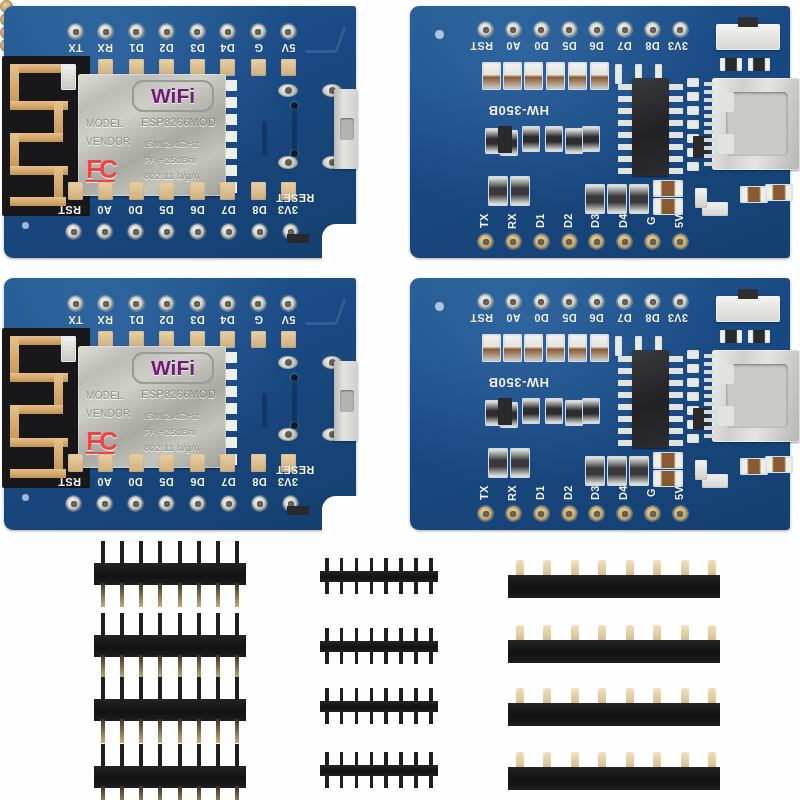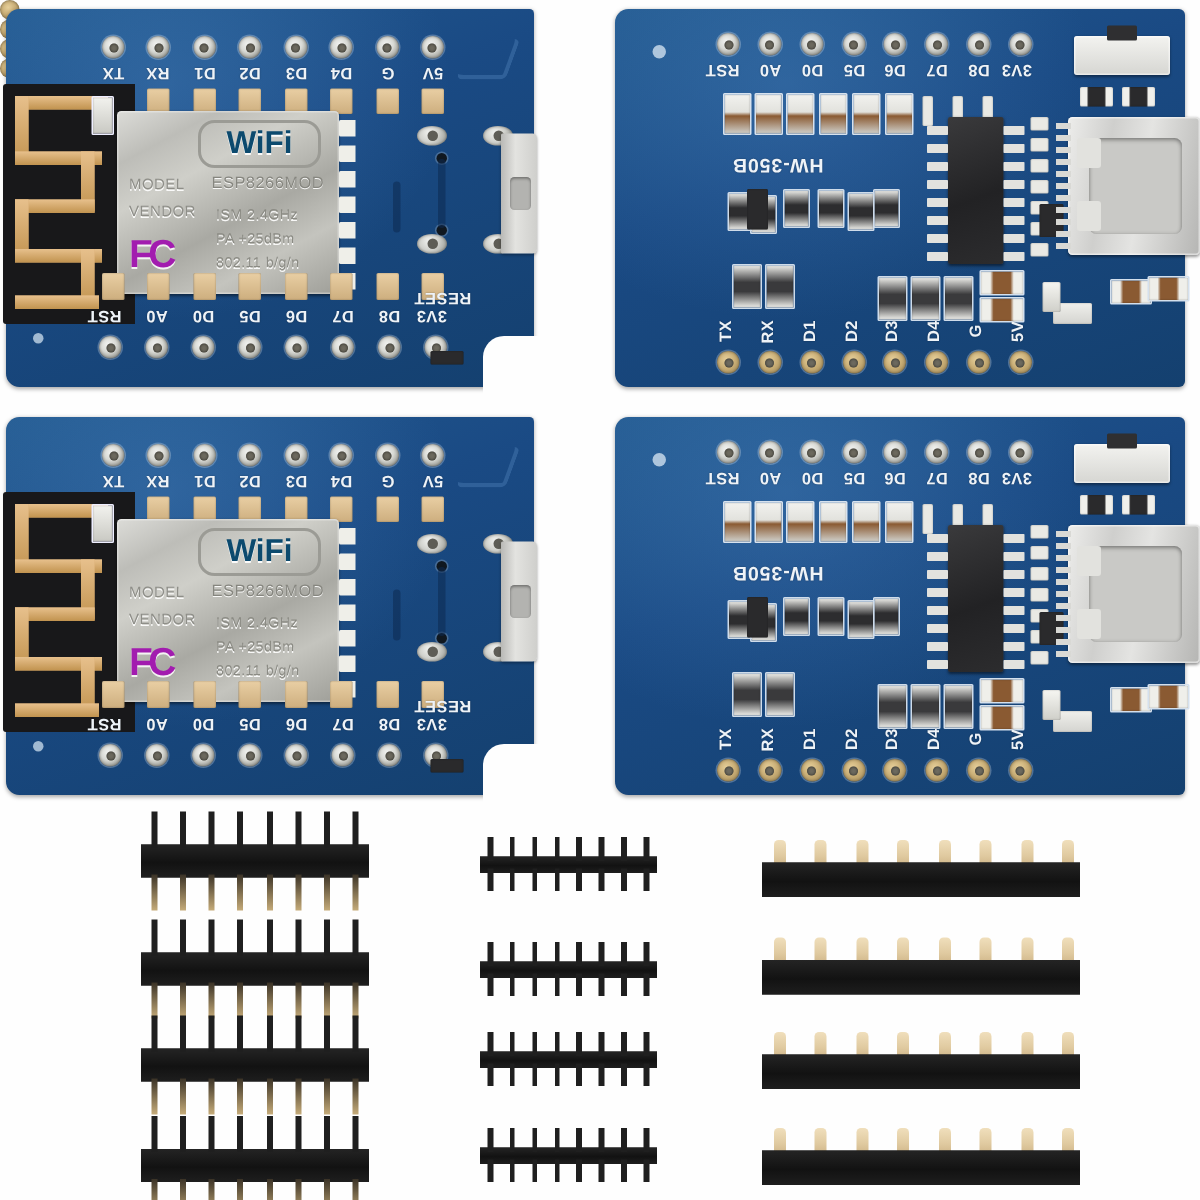--- a/index.html
+++ b/index.html
@@ -40,23 +40,23 @@
   
   .ant{position:absolute;background:#18181a;border-radius:2px 0 0 2px;overflow:hidden;}
   .ant .trace{position:absolute;background:#d9ac72;
     background-image:linear-gradient(180deg,#e7c08c,#c1934f);}
 
   
   .shield{position:absolute;border-radius:3px;
     background:linear-gradient(152deg,#dcdcd8 0%,#bdbdb8 18%,#cfcfc9 34%,#a9a9a3 58%,#c4c4be 76%,#9e9e98 100%);
     box-shadow:0 1px 2px rgba(0,0,0,.45), inset 0 0 0 1px rgba(255,255,255,.35);}
   .wifi-badge{position:absolute;border:2.5px solid #9b9b95;border-radius:11px;
-    color:#0c4a6e;font-weight:700;display:flex;align-items:center;justify-content:center;
+    color:#701a75;font-weight:700;display:flex;align-items:center;justify-content:center;
     text-shadow:0 1px 0 rgba(255,255,255,.9);}
-  .fcc{position:absolute;color:#a21caf;font-weight:700;text-shadow:0 1px 0 rgba(255,255,255,.85);}
+  .fcc{position:absolute;color:#ef4444;font-weight:700;text-shadow:0 1px 0 rgba(255,255,255,.85);text-decoration:underline;}
 
   
   .smd{position:absolute;background:#e9e9e4;border-radius:1px;
     box-shadow:inset 0 0 1px rgba(0,0,0,.45);}
   .smd.dark{background:#2a2a2c;}
   .smd.brn{background:#8a5a32;}
   .castell{position:absolute;background:#efefe9;border-radius:1px 0 0 1px;}
 
   
   .trk{position:absolute;background:rgba(12,42,80,.55);border-radius:4px;}

